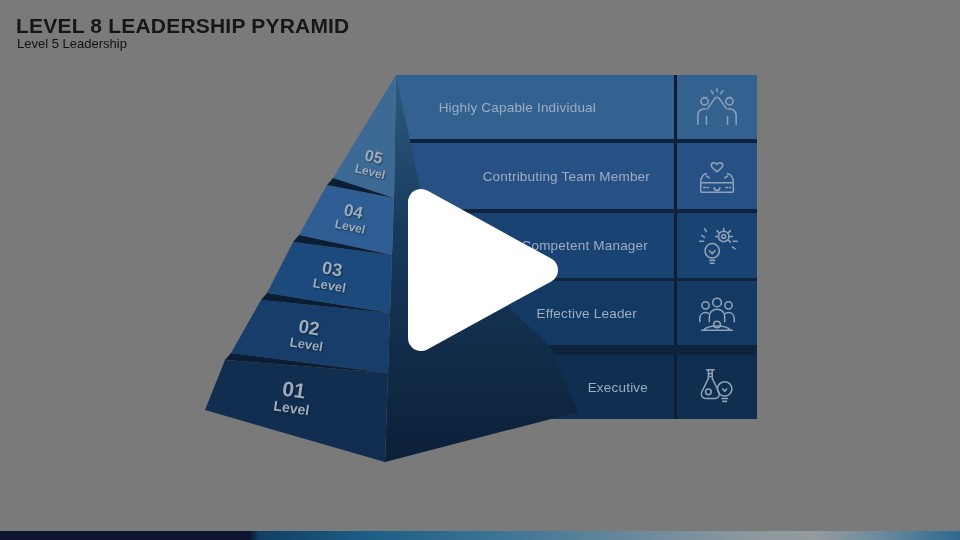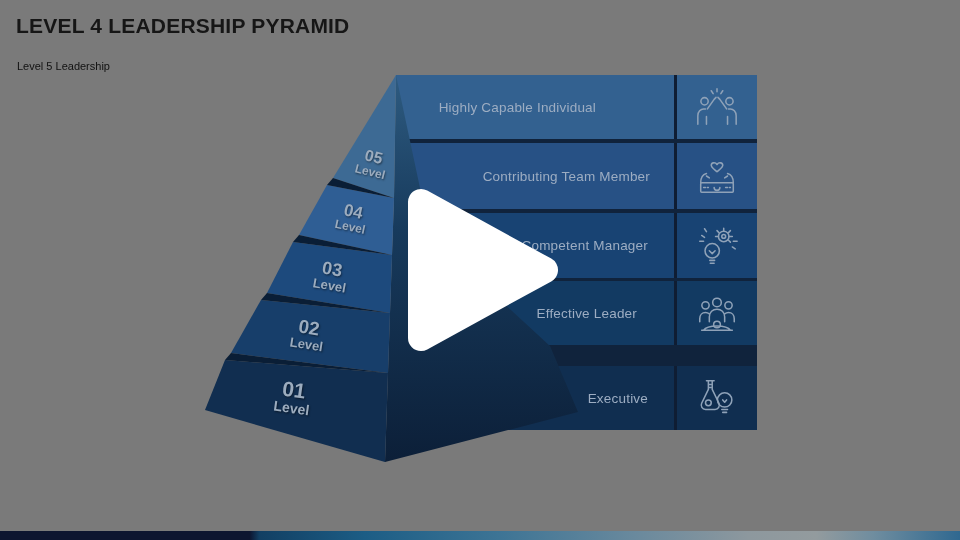--- a/index.html
+++ b/index.html
@@ -7,22 +7,22 @@
     width:960px;height:540px;position:relative;overflow:hidden;
     background:#7a7a7a;
     font-family:"Liberation Sans", sans-serif;
   }
   
   .title{
     position:absolute;left:16px;top:14px;
     font-size:21px;font-weight:bold;color:#161616;letter-spacing:.2px;
   }
   .subtitle{
-    position:absolute;left:17px;top:60px;
-    font-size:11px;color:#121212;
+    position:absolute;left:17px;top:36px;
+    font-size:13px;color:#121212;
   }
   
   .panel{
     position:absolute;left:396px;top:75px;width:361px;height:337px;
     background:#10233c;z-index:1;
   }
   .row{position:absolute;left:0;width:361px;}
   .row-label{
     position:absolute;left:0;top:0;bottom:0;right:83px;
     display:flex;align-items:center;justify-content:flex-end;
@@ -55,21 +55,21 @@
     background:linear-gradient(90deg,
       #0d1530 0%, #0d1530 26%,
       #123f63 27%, #1c5d85 38%, #3d7495 52%,
       #69899d 66%, #8d989e 78%, #939b9e 85%,
       #6f8d9f 91%, #2f6890 100%);
   }
 </style>
 </head>
 <body>
 
-<div class="title">LEVEL 4 LEADERSHIP PYRAMID</div>
+<div class="title">LEVEL 8 LEADERSHIP PYRAMID</div>
 <div class="subtitle">Level 5 Leadership</div>
 
 <div class="panel">
 
   <div class="row" style="top: 68px; height: 66px; background-color: rgb(39, 81, 133);">
     <div class="row-label" style="padding-right:24px;">Contributing Team Member</div>
     <div class="icon-cell" style="background-color: rgb(39, 81, 133);">
       <svg class="icon" width="46" height="46" viewBox="0 0 48 48">
         <path d="M24 12c-1.8-2.6-6-2.2-6 .8 0 2.4 3.4 4.4 6 6.8 2.6-2.4 6-4.4 6-6.8 0-3-4.2-3.4-6-.8z"></path>
         <path d="M7 31c0-5 2.5-8.5 6-9.5 M41 31c0-5-2.5-8.5-6-9.5 M13 24l3 2 M35 24l-3 2"></path>
@@ -116,21 +116,21 @@
           <circle cx="12" cy="16" r="3.8"></circle>
           <circle cx="36" cy="16" r="3.8"></circle>
         <path d="M6 33v-3c0-4 2.5-6.5 6-6.5 2 0 3 .7 4 1.5 M42 33v-3c0-4-2.5-6.5-6-6.5-2 0-3 .7-4 1.5"></path>
         <path d="M16 33v-5c0-5 3.5-8 8-8s8 3 8 8v5"></path>
         <path d="M10 42c4-6 24-6 28 0 M8 42h32"></path>
         <circle cx="24" cy="36" r="3.5"></circle>
       </svg>
     </div>
   </div>
 
-  <div class="row" style="top: 291px; height: 64px; background-color: rgb(16, 46, 80);">
+  <div class="row" style="top: 280px; height: 64px; background-color: rgb(16, 46, 80);">
     <div class="row-label" style="padding-right:26px;">Executive</div>
     <div class="icon-cell" style="background-color: rgb(16, 46, 80);">
       <svg class="icon" width="46" height="46" viewBox="0 0 48 48">
         <path d="M13 6h8 M15 6v9l-7 14.5A4.5 4.5 0 0 0 12 36h10a4.5 4.5 0 0 0 4-6.5L19 15V6"></path>
         <path d="M16 10h2 M16 13h2"></path>
         <circle cx="15" cy="29" r="3"></circle>
         <circle cx="32" cy="26" r="7.5"></circle>
         <path d="M29 36h6 M30 39h4 M30 26l2 2.5 2-2.5"></path>
       </svg>
     </div>

